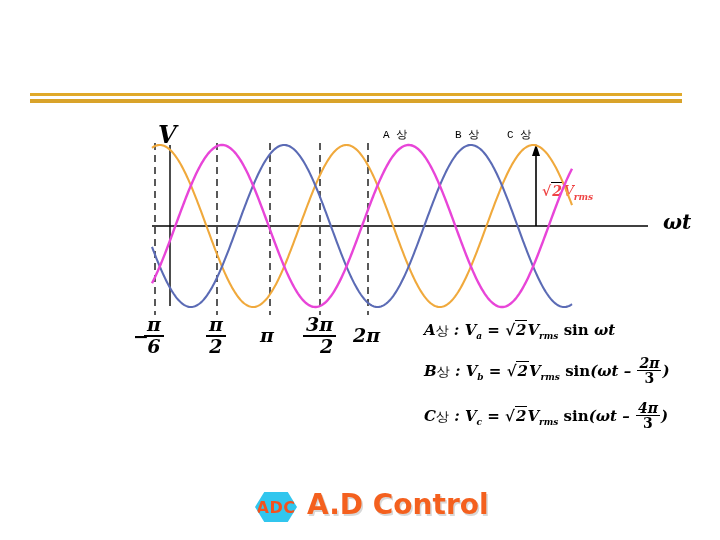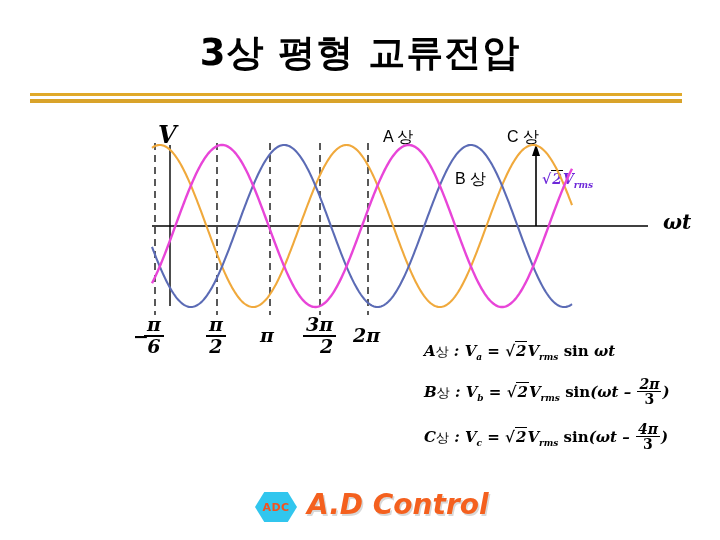--- a/index.html
+++ b/index.html
@@ -35,29 +35,29 @@
   .axis-label{
     position:absolute;
     font-family:"DejaVu Serif","Liberation Serif",serif;
     font-style:italic;font-weight:bold;color:#000;
   }
   .vlabel{left:158px;top:10px;font-size:24px;}
   .wtlabel{left:663px;top:100px;font-size:20px;}
 
   .legend-item{
     position:absolute;top:17px;
-    font-size:16px;color:#000;
-    font-family:Liberation Sans, sans-serif;
+    font-size:11px;color:#000;
+    font-family:Liberation Mono, monospace;
     white-space:nowrap;
   }
 
   .amp-label{
-    position:absolute;left:542px;top:60px;
-    font-family:"DejaVu Serif","Liberation Serif",serif;
-    font-size:14px;font-weight:bold;font-style:italic;color:#6d28d9;
+    position:absolute;left:542px;top:72px;
+    font-family:"DejaVu Serif","Liberation Serif",serif;
+    font-size:14px;font-weight:bold;font-style:italic;color:#ef4444;
     white-space:nowrap;
     text-align:center;
   }
   .amp-label .sub{font-size:9px;vertical-align:sub;}
   .rad{display:inline-block;border-top:1.2px solid #000;padding:0 1px;}
 
   
   .ticks{position:absolute;left:0;top:315px;width:720px;height:60px;}
   .frac{
     position:absolute;
@@ -65,21 +65,21 @@
     font-weight:bold;font-style:italic;color:#000;
     text-align:center;font-size:19px;line-height:1.05;
     white-space:nowrap;
   }
   .frac .num{display:block;padding:0 3px;}
   .frac .den{display:block;border-top:2px solid #000;padding:0 3px;}
   .frac.plain{padding-top:11px;}
   .frac .minus{position:absolute;left:-11px;top:12px;font-style:normal;}
 
   
-  .equations{position:absolute;left:424px;top:320px;width:290px;margin-top:21px;}
+  .equations{position:absolute;left:424px;top:320px;width:290px;}
   .eq{
     font-family:"DejaVu Serif","Liberation Serif",serif;
     font-weight:bold;font-style:italic;color:#000;
     font-size:15px;white-space:nowrap;margin-bottom:16px;
     display:block;
   }
   .eq .kor{font-style:normal;font-family:"DejaVu Sans",sans-serif;font-size:13px;font-weight:normal;}
   .eq .sub{font-size:9px;vertical-align:sub;font-style:italic;}
   .eq .fn{font-style:normal;}
   .eq .fracs{
@@ -93,48 +93,46 @@
   
   .logo{position:absolute;left:255px;top:488px;height:40px;}
   .logo-mark{position:absolute;left:0;top:4px;width:42px;height:30px;}
   .hexa{
     width:42px;height:30px;background:#31c6ee;
     clip-path:polygon(22% 0,78% 0,100% 50%,78% 100%,22% 100%,0 50%);
     position:relative;
   }
   .hexa span{
     position:absolute;inset:0;display:flex;align-items:center;justify-content:center;
-    color:#f4511e;font-weight:bold;font-size:11px;letter-spacing:0.5px;
+    color:#f4511e;font-weight:bold;font-size:16px;letter-spacing:0.5px;
     font-family:"DejaVu Sans",sans-serif;
   }
   .logo-text{
     position:absolute;left:52px;top:0;
     font-family:"DejaVu Sans","Liberation Sans",sans-serif;
     font-size:28px;font-weight:bold;color:#f4601e;
     text-shadow:1.5px 1.5px 0 #d8d8d8;
     white-space:nowrap;
-    font-style:italic;
   }
 </style>
 </head>
 <body>
 
 <div class="slide">
 
-  <div class="title">3상 평형 교류전압</div>
   <div class="divider top"></div>
   <div class="divider bot"></div>
 
   <div class="chart">
 
     <div class="axis-label vlabel">V</div>
     <div class="axis-label wtlabel">ωt</div>
 
     <div class="legend-item" style="left:383px;">A 상</div>
-    <div class="legend-item" style="left:455px;margin-top:42px;">B 상</div>
+    <div class="legend-item" style="left:455px;">B 상</div>
     <div class="legend-item" style="left:507px;">C 상</div>
 
     <div class="amp-label">
       <span>√</span><span class="rad">2</span><span>V</span><span class="sub">rms</span>
     </div>
 
     <svg width="720" height="270" viewBox="0 0 720 270" style="position:absolute;left:0;top:0;">
 
       <line x1="152" y1="116" x2="648" y2="116" stroke="#000" stroke-width="1.4"></line>
 

